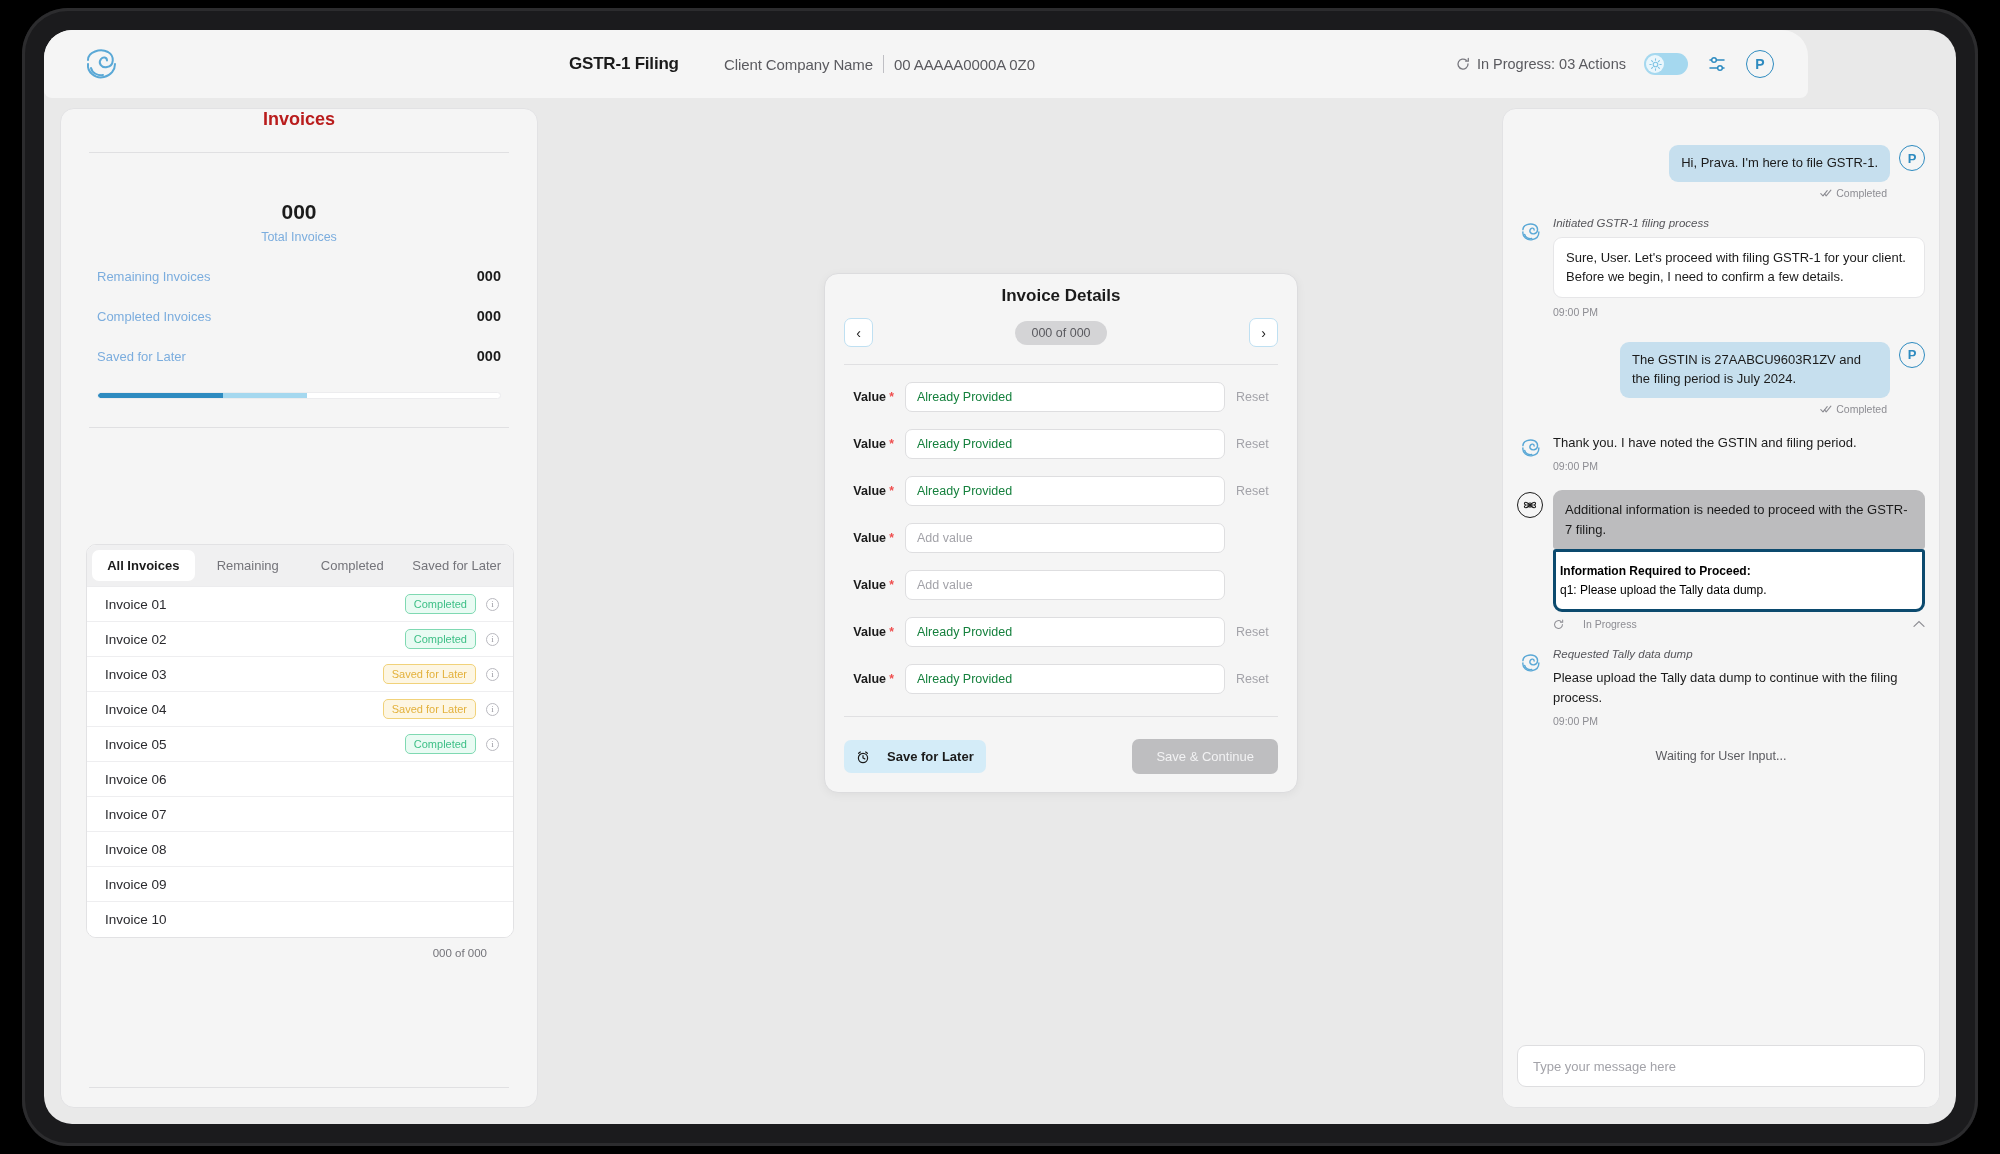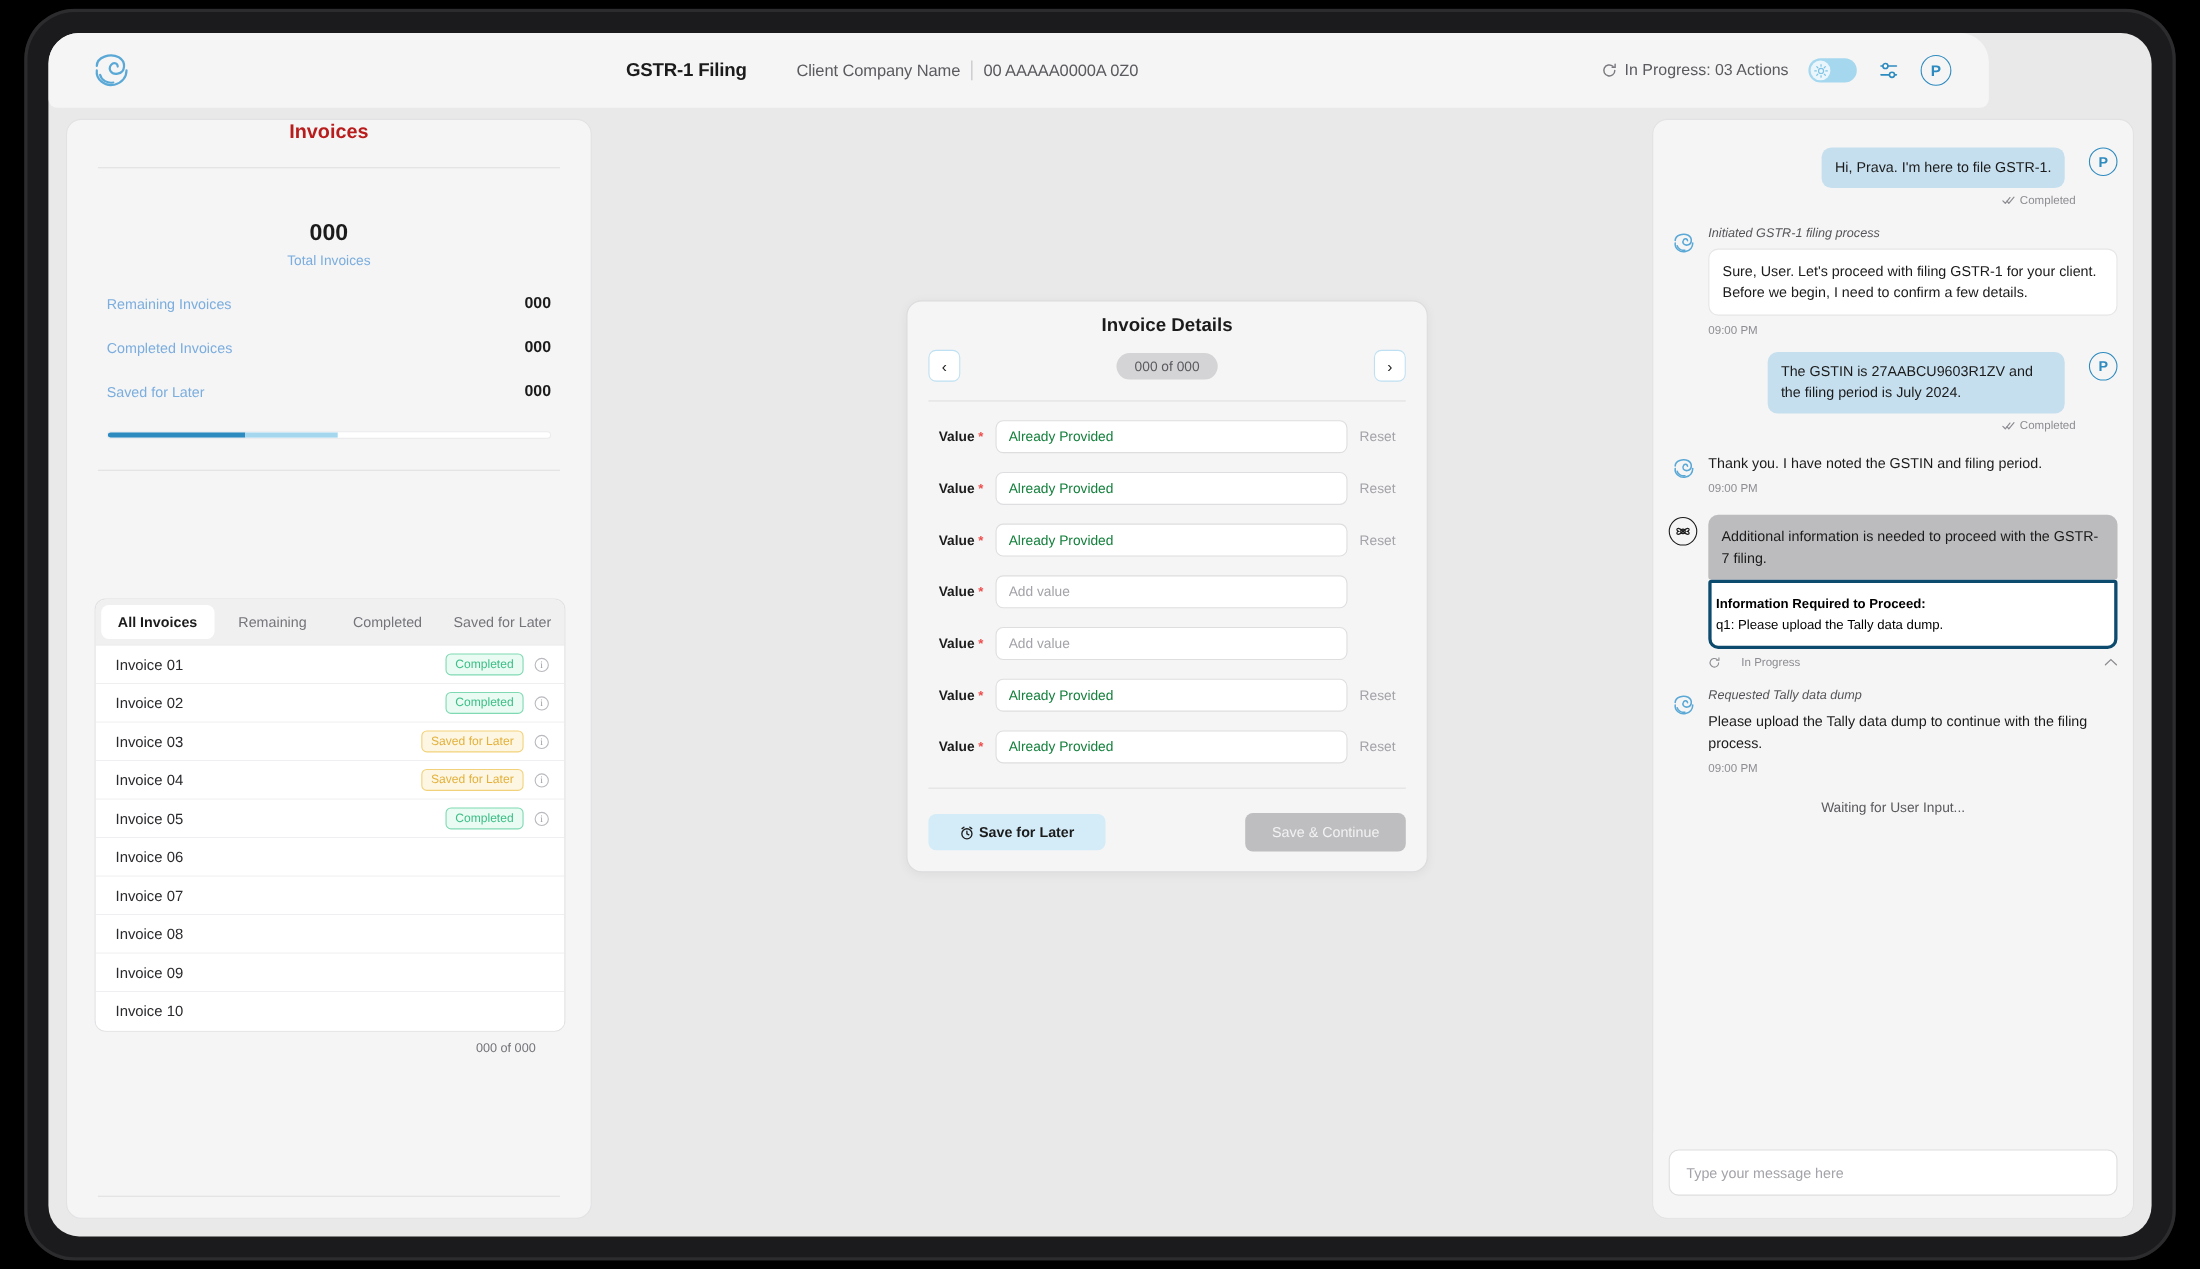--- a/index.html
+++ b/index.html
@@ -143,36 +143,36 @@
   .req { color: #ef4d4d; font-size: 12px; }
   .field-input {
     flex: 1; height: 30px; background: #ffffff; border: 1px solid #dedee0;
     border-radius: 7px; padding: 0 11px; font-size: 12.5px; color: #15803d;
     font-family: "Liberation Sans", sans-serif;
   }
   .field-input::placeholder { color: #a3a3a9; }
   .reset-link { width: 42px; font-size: 12.5px; color: #a3a3a9; text-align: left; }
   #center-actions { display: flex; justify-content: space-between; align-items: center; padding: 0 19px; margin-top: 22px; }
   #save-later-btn {
-    background: #d4ecf8; border: none; border-radius: 7px; padding: 9px 28px;
+    background: #d4ecf8; border: none; border-radius: 7px; padding: 9px 12px;
     font-size: 13px; font-weight: bold; color: #1b1b1b;
-    display: flex; align-items: center; gap: 4px; font-family: "Liberation Sans", sans-serif;
+    display: flex; align-items: center; gap: 17px; font-family: "Liberation Sans", sans-serif;
   }
   #save-continue-btn {
     background: #bebec0; border: none; border-radius: 7px; padding: 10px 24px;
     font-size: 13px; color: #f2f2f3; font-family: "Liberation Sans", sans-serif;
   }
   
   #chat-panel {
     position: absolute; right: 16px; top: 78px; width: 438px; height: 1000px;
     background: #f5f5f5; border: 1px solid #e2e2e4; border-radius: 14px;
     overflow: hidden;
   }
   #chat-scroll { position: absolute; left: 0; top: 0; right: 0; bottom: 78px; padding: 12px 14px; overflow: hidden; }
-  .msg-user-wrap { display: flex; justify-content: flex-end; align-items: flex-start; gap: 22px; margin-top: 13px; }
+  .msg-user-wrap { display: flex; justify-content: flex-end; align-items: flex-start; gap: 9px; margin-top: 24px; }
   .bubble-user {
     background: #c6dfee; border-radius: 9px; padding: 9px 12px;
     font-size: 13px; color: #1b1b1b; line-height: 1.45; max-width: 270px;
   }
   .av-p {
     width: 26px; height: 26px; border-radius: 50%; border: 1.5px solid #2e8bc0;
     color: #2e8bc0; font-size: 13px; font-weight: bold;
     display: flex; align-items: center; justify-content: center; flex: none;
   }
   .status-right { text-align: right; font-size: 10.5px; color: #8d8d93; margin-top: 5px; padding-right: 38px; display:flex; justify-content:flex-end; align-items:center; gap:4px;}

